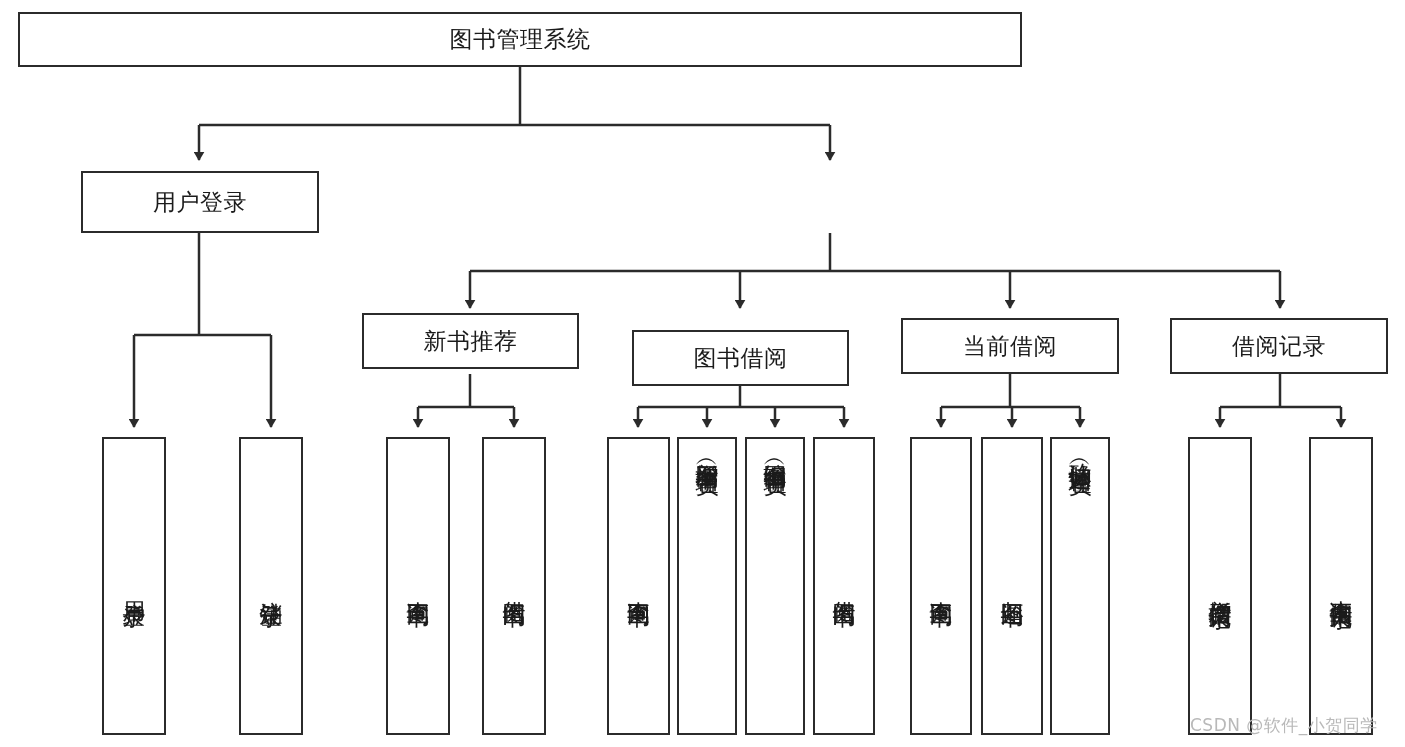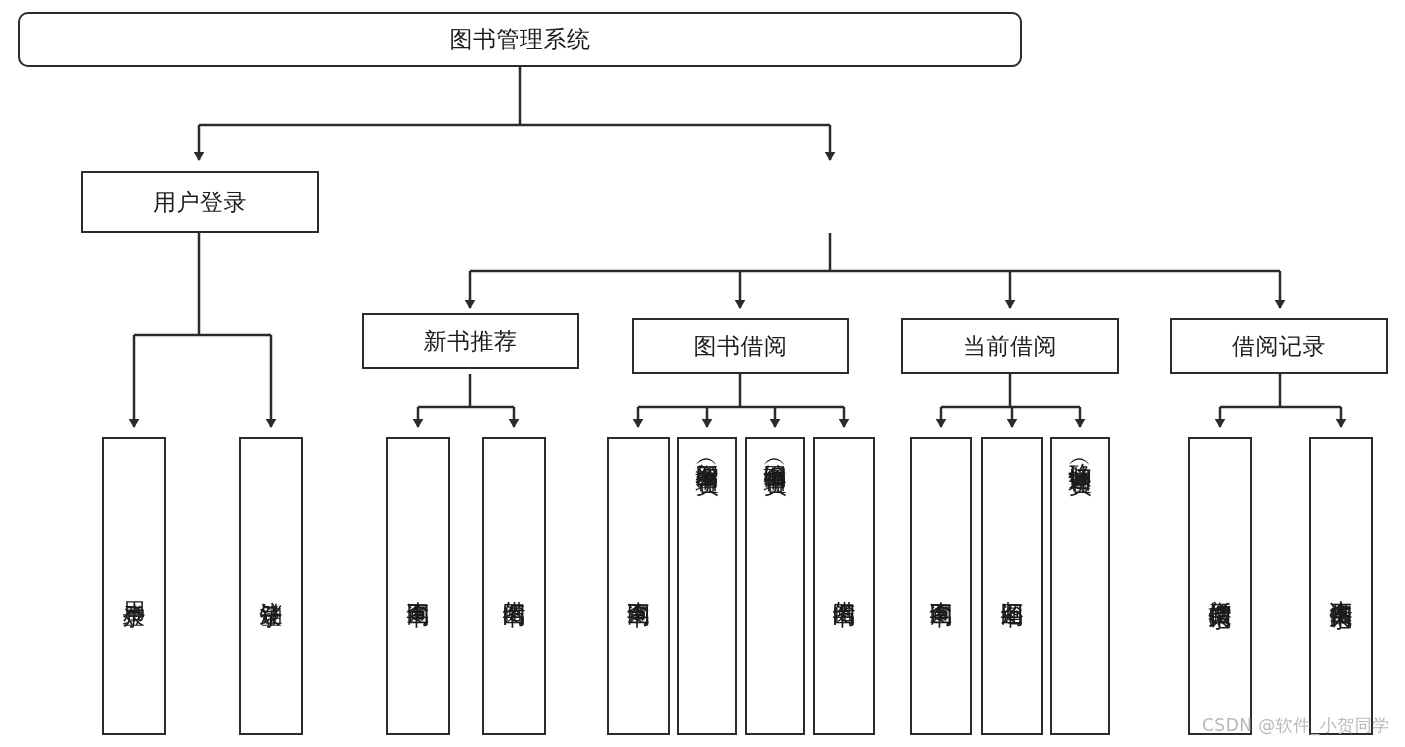--- a/index.html
+++ b/index.html
@@ -51,21 +51,20 @@
     white-space: nowrap;
     color: #1b1b1b;
     display: block;
   }
   .watermark {
     position: absolute;
     font-size: 17px;
     color: #b9b9b9;
     white-space: nowrap;
     letter-spacing: 0.5px;
-    padding-left: 12px;
   }
 </style>
 </head>
 <body>
 
 <div id="canvas">
 
   <svg class="wires" viewBox="0 0 1405 747" xmlns="http://www.w3.org/2000/svg">
     <defs>
       <marker id="arrow" viewBox="0 0 10 12" refX="9" refY="6" markerWidth="9" markerHeight="11" orient="auto-start-reverse" markerUnits="userSpaceOnUse">
@@ -110,32 +109,32 @@
       <path d="M 1012 407 L 1012 427" marker-end="url(#arrow)"></path>
       <path d="M 1080 407 L 1080 427" marker-end="url(#arrow)"></path>
 
       <path d="M 1280 374 L 1280 407"></path>
       <path d="M 1220 407 L 1341 407"></path>
       <path d="M 1220 407 L 1220 427" marker-end="url(#arrow)"></path>
       <path d="M 1341 407 L 1341 427" marker-end="url(#arrow)"></path>
     </g>
   </svg>
 
-  <div class="node h" id="n-root" style="left: 18px; top: 12px; width: 1004px; height: 55px; border-radius: 10px;">
+  <div class="node h" id="n-root" style="left: 18px; top: 12px; width: 1004px; height: 55px;">
       <span>图书管理系统</span>
     </div>
 
   <div class="node h" id="n-l2-0" style="left: 81px; top: 171px; width: 238px; height: 62px;">
       <span>用户登录</span>
     </div>
 
   <div class="node h" id="n-l3-0" style="left: 362px; top: 313px; width: 217px; height: 56px;">
       <span>新书推荐</span>
     </div>
-  <div class="node h" id="n-l3-1" style="left: 632px; top: 318px; width: 217px; height: 56px;">
+  <div class="node h" id="n-l3-1" style="left: 632px; top: 330px; width: 217px; height: 56px;">
       <span>图书借阅</span>
     </div>
   <div class="node h" id="n-l3-3" style="left: 1170px; top: 318px; width: 218px; height: 56px;">
       <span>借阅记录</span>
     </div>
   <div class="node h" id="n-l3-2" style="left: 901px; top: 318px; width: 218px; height: 56px;">
       <span>当前借阅</span>
     </div>
 
   <div class="node v" id="n-lf-0" style="left: 102px; top: 437px; width: 64px; height: 298px; align-items: center;">

